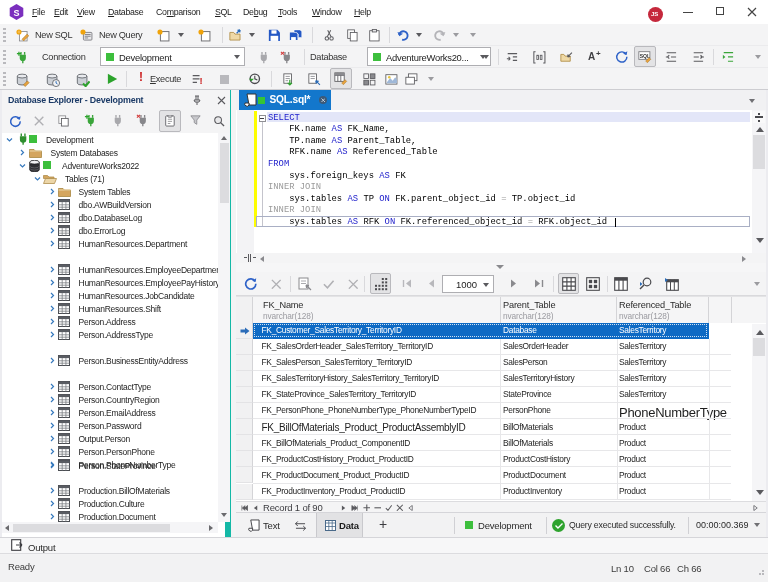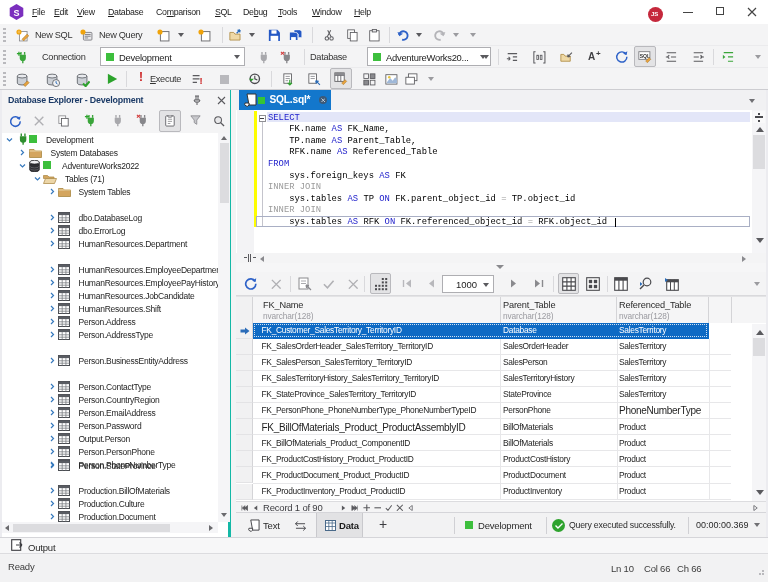--- a/index.html
+++ b/index.html
@@ -19,21 +19,21 @@
 .sep { position:absolute; width:1px; height:16px; top:3px; background:#d9d9dc; }
 .lbl { font-size:9.2px; letter-spacing:-0.3px; color:#333; }
 .cmb { position:absolute; height:19px; background:#fff; border:1px solid #aeaeb2; }
 .cmb .gs { position:absolute; left:5px; top:5px; width:8px; height:8px; background:#3dbf3d; }
 .cmb .tx { position:absolute; left:18px; top:4px; font-size:9.4px; letter-spacing:-0.25px; color:#222; }
 .cmb .ar { position:absolute; right:4px; top:7px; width:0; height:0;
   border-left:3.5px solid transparent; border-right:3.5px solid transparent; border-top:4px solid #5a5a5e; }
 .dd { position:absolute; width:0; height:0; border-left:3.5px solid transparent; border-right:3.5px solid transparent; border-top:4px solid #5a5a5e; }
 .pressed { position:absolute; background:#e3e3e5; border:1px solid #b9b9bd; border-radius:2px; }
 
-#lp { left:0; top:90px; width:231px; height:447px; background:#fff; border-right:3px solid #14b8a6; }
+#lp { left:0; top:90px; width:231px; height:447px; background:#fff; border-right:6px solid #14b8a6; }
 #lph { position:absolute; left:0; top:0; width:230px; height:20px; background:#f4f4f5; }
 #lpt { position:absolute; left:0; top:20px; width:230px; height:23px; background:#f4f4f5; }
 #tree { position:absolute; left:0; top:43px; width:218px; height:389px; background:#fff; overflow:hidden; }
 .trow { position:absolute; left:0; width:260px; height:13px; font-size:8.5px; letter-spacing:-0.25px; color:#1e1e1e; }
 .trow span.txt { position:absolute; top:2px; }
 .chev { position:absolute; top:3px; width:7px; height:7px; }
 .gsq { position:absolute; top:2px; width:8px; height:8px; background:#3dbf3d; }
 
 .sbtrack { position:absolute; background:#f5f5f7; }
 .sbthumb { position:absolute; background:#dcdcdf; }
@@ -390,20 +390,31 @@
       </div>
 <div class="trow" style="top:52px">
         <svg class="chev" style="left:49px">
           <path d="M2,1 L4.5,3.5 L2,6" stroke="#3779bd" stroke-width="1.2" fill="none"></path>
         </svg>
         <svg class="abs" style="left:58px;top:1.5px" width="13" height="10" viewBox="0 0 13 10">
           <path d="M0.5,1.5 H5 L6.5,3 H12.5 V9.5 H0.5 Z" fill="#d4a55e" stroke="#a8863f" stroke-width="0.8"></path>
           <path d="M0.5,3 H12.5" stroke="#ecd6a8" stroke-width="1"></path>
         </svg>
         <span class="txt" style="left:78.5px">System Tables</span>
+      </div>
+<div class="trow" style="top:65px">
+        <svg class="chev" style="left:49px">
+          <path d="M2,1 L4.5,3.5 L2,6" stroke="#3779bd" stroke-width="1.2" fill="none"></path>
+        </svg>
+        <svg class="abs" style="left:58px;top:1px" width="12" height="11" viewBox="0 0 12 11">
+          <rect x="0.5" y="0.5" width="11" height="10" fill="#fff" stroke="#4a4d52"></rect>
+          <rect x="0.5" y="0.5" width="11" height="2.6" fill="#5a5d63"></rect>
+          <path d="M0.5,5.8 H11.5 M0.5,8.2 H11.5 M4.2,3 V10.5 M7.9,3 V10.5" stroke="#7a7d83" stroke-width="0.8"></path>
+        </svg>
+        <span class="txt" style="left:78.5px">dbo.AWBuildVersion</span>
       </div>
 <div class="trow" style="top:78px">
         <svg class="chev" style="left:49px">
           <path d="M2,1 L4.5,3.5 L2,6" stroke="#3779bd" stroke-width="1.2" fill="none"></path>
         </svg>
         <svg class="abs" style="left:58px;top:1px" width="12" height="11" viewBox="0 0 12 11">
           <rect x="0.5" y="0.5" width="11" height="10" fill="#fff" stroke="#4a4d52"></rect>
           <rect x="0.5" y="0.5" width="11" height="2.6" fill="#5a5d63"></rect>
           <path d="M0.5,5.8 H11.5 M0.5,8.2 H11.5 M4.2,3 V10.5 M7.9,3 V10.5" stroke="#7a7d83" stroke-width="0.8"></path>
         </svg>
@@ -836,21 +847,21 @@
     <span class="t" style="left:383px;top:50.35px;font-size:8.4px;letter-spacing:-0.28px;color:#1e1e1e">SalesTerritory</span>
     <div class="abs" style="left:17px;top:63.2px;width:478px;height:1px;background:#e7e7e9"></div>
     <div class="abs" style="left:0;top:64.2px;width:17px;height:16.05px;background:#f1f1f2;border-right:1px solid #d4d4d7;border-bottom:1px solid #e3e3e5"></div>
     <span class="t" style="left:25.5px;top:66.4px;font-size:8.4px;letter-spacing:-0.28px;color:#1e1e1e">FK_StateProvince_SalesTerritory_TerritoryID</span>
     <span class="t" style="left:267px;top:66.4px;font-size:8.4px;letter-spacing:-0.28px;color:#1e1e1e">StateProvince</span>
     <span class="t" style="left:383px;top:66.4px;font-size:8.4px;letter-spacing:-0.28px;color:#1e1e1e">SalesTerritory</span>
     <div class="abs" style="left:17px;top:79.25px;width:478px;height:1px;background:#e7e7e9"></div>
     <div class="abs" style="left:0;top:80.25px;width:17px;height:16.05px;background:#f1f1f2;border-right:1px solid #d4d4d7;border-bottom:1px solid #e3e3e5"></div>
     <span class="t" style="left:25.5px;top:82.45px;font-size:8.4px;letter-spacing:-0.28px;color:#1e1e1e">FK_PersonPhone_PhoneNumberType_PhoneNumberTypeID</span>
     <span class="t" style="left:267px;top:82.45px;font-size:8.4px;letter-spacing:-0.28px;color:#1e1e1e">PersonPhone</span>
-    <span class="t" style="left:383px;top:82.45px;font-size:10px;letter-spacing:-0.28px;color:#1e1e1e">PhoneNumberType</span>
+    <span class="t" style="left:383px;top:82.45px;font-size:13px;letter-spacing:-0.28px;color:#1e1e1e">PhoneNumberType</span>
     <div class="abs" style="left:17px;top:95.3px;width:478px;height:1px;background:#e7e7e9"></div>
     <div class="abs" style="left:0;top:96.3px;width:17px;height:16.05px;background:#f1f1f2;border-right:1px solid #d4d4d7;border-bottom:1px solid #e3e3e5"></div>
     <span class="t" style="left:25.5px;top:98.5px;font-size:10px;letter-spacing:-0.28px;color:#1e1e1e">FK_BillOfMaterials_Product_ProductAssemblyID</span>
     <span class="t" style="left:267px;top:98.5px;font-size:8.4px;letter-spacing:-0.28px;color:#1e1e1e">BillOfMaterials</span>
     <span class="t" style="left:383px;top:98.5px;font-size:8.4px;letter-spacing:-0.28px;color:#1e1e1e">Product</span>
     <div class="abs" style="left:17px;top:111.35px;width:478px;height:1px;background:#e7e7e9"></div>
     <div class="abs" style="left:0;top:112.35px;width:17px;height:16.05px;background:#f1f1f2;border-right:1px solid #d4d4d7;border-bottom:1px solid #e3e3e5"></div>
     <span class="t" style="left:25.5px;top:114.55px;font-size:8.4px;letter-spacing:-0.28px;color:#1e1e1e">FK_BillOfMaterials_Product_ComponentID</span>
     <span class="t" style="left:267px;top:114.55px;font-size:8.4px;letter-spacing:-0.28px;color:#1e1e1e">BillOfMaterials</span>
     <span class="t" style="left:383px;top:114.55px;font-size:8.4px;letter-spacing:-0.28px;color:#1e1e1e">Product</span>

